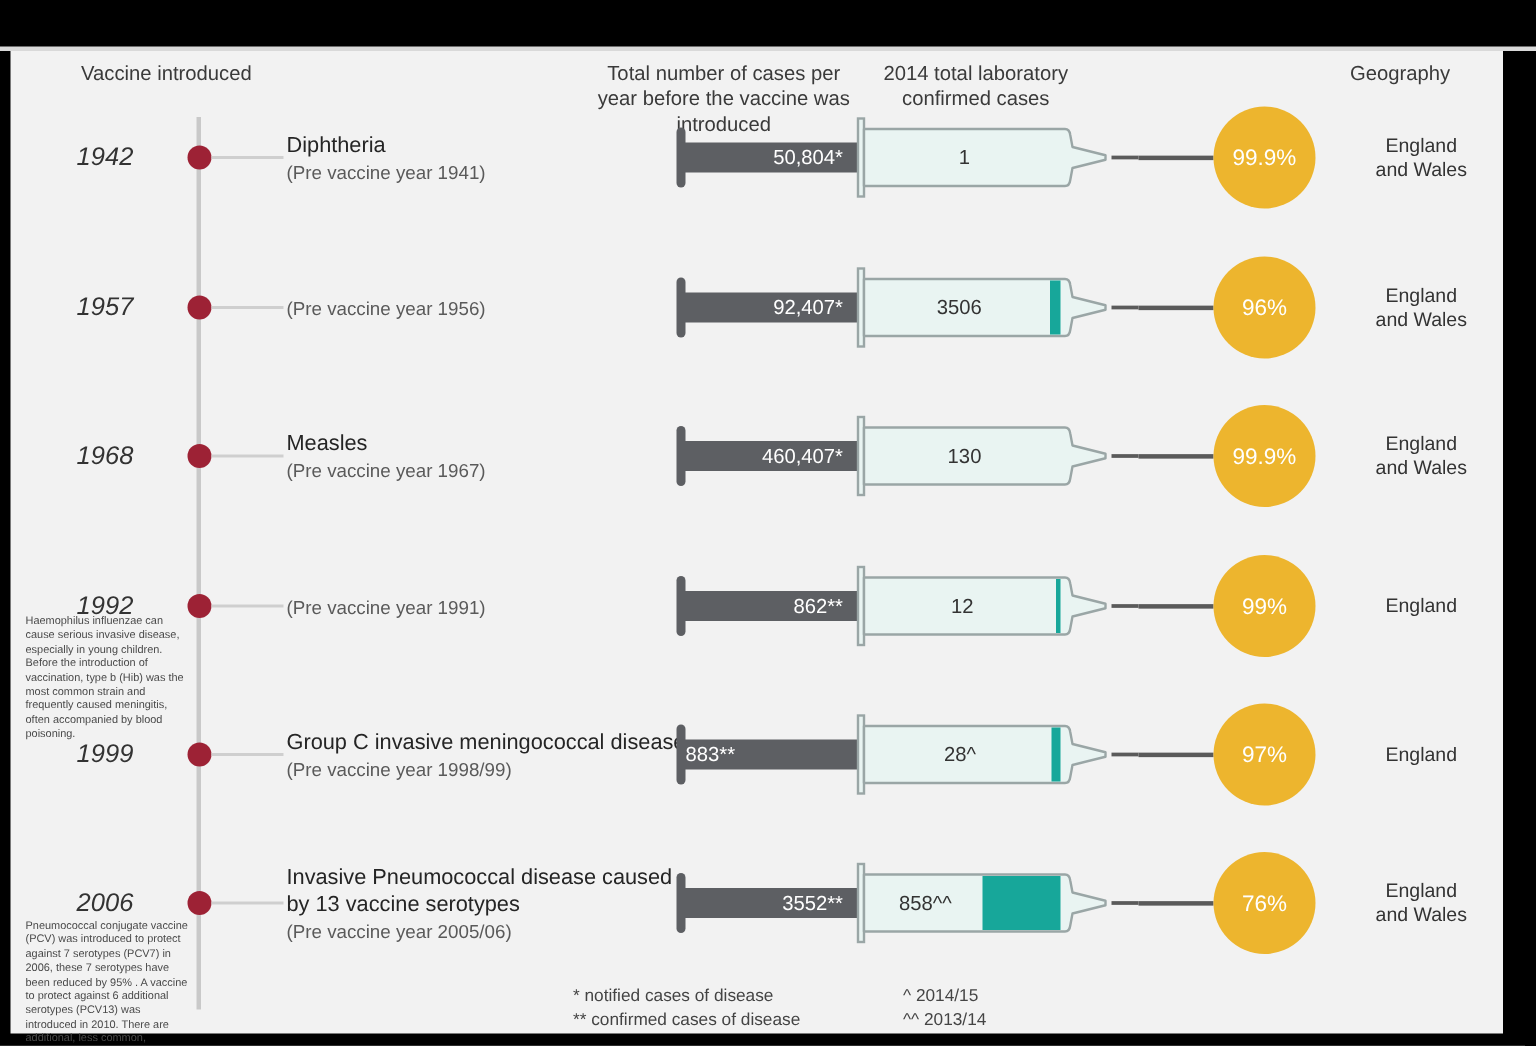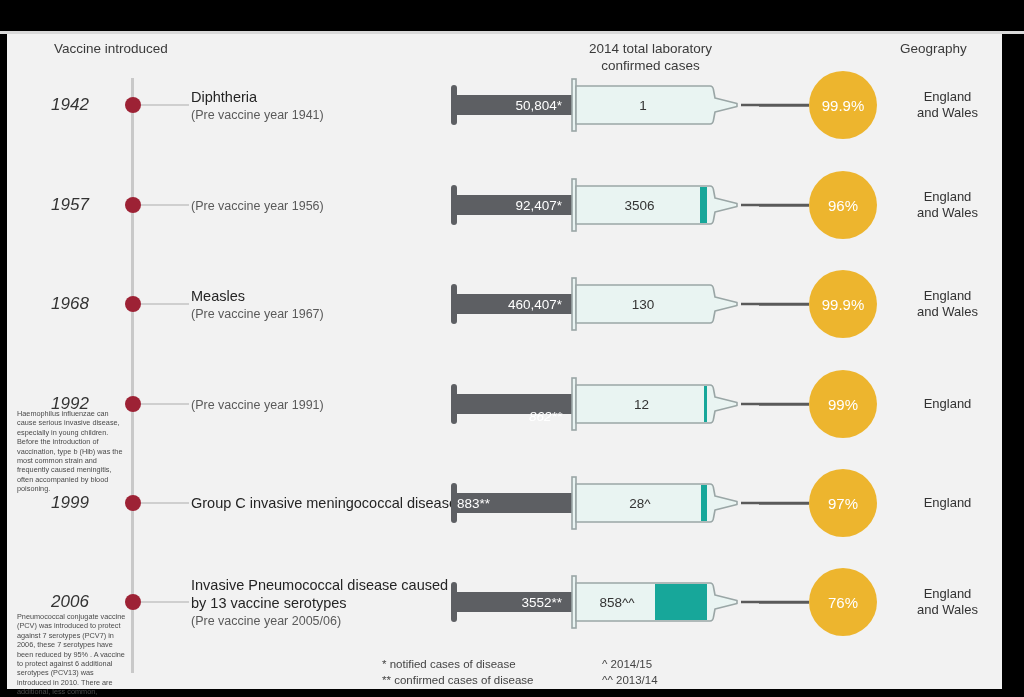--- a/index.html
+++ b/index.html
@@ -99,20 +99,21 @@
 </head>
 <body>
 
 <div id="root">
 
   <div class="hdrline"></div>
 
   <div class="panel">
 
     <div class="sub sub-vaccine">Vaccine introduced</div>
+    <div class="sub sub-total">Total number of cases per year before the vaccine was introduced</div>
     <div class="sub sub-2014">2014 total laboratory confirmed cases</div>
     <div class="sub sub-geo">Geography</div>
 
     <div class="tl-rule"></div>
 
     <div id="rows">
         <div class="row" style="top: 71px;">
           <div class="year" style="top: 0px;">1942</div>
           <div class="dot"></div>
           <div class="connector"></div>
@@ -195,32 +196,33 @@
           <div class="syr" style="left: 442px; top: 0px;">
             <svg width="310" height="56" viewBox="0 0 310 56">
               <rect x="2" y="8" width="6" height="40" rx="3" fill="#5d5f63"></rect>
               <rect x="5" y="18" width="118" height="20" fill="#5d5f63"></rect>
               <rect x="123" y="2" width="4" height="52" fill="#e9f4f2" stroke="#9aa6a6" stroke-width="1.6"></rect>
               <path d="M 127 9 H 261 q 3 0 3.5 4 l 1.5 8 l 22 5.5 v 3 l -22 5.5 l -1.5 8 q -.5 4 -3.5 4 H 127 Z" fill="#e9f4f2" stroke="#9aa6a6" stroke-width="1.6" stroke-linejoin="round"></path>
               <rect x="255" y="10" width="3" height="36" fill="#17a79a"></rect>
               <line x1="292" y1="28" x2="310" y2="28" stroke="#5a5a5a" stroke-width="2.5"></line>
             </svg>
           </div>
-          <div class="pre-val" style="left: 450px; width: 105px; text-align: right; top: 12px; font-style: italic;">862**</div>
+          <div class="pre-val" style="left: 450px; width: 105px; text-align: right; top: 0px;">862**</div>
           <div class="post-val" style="left: 569px; width: 131px; text-align: center; top: 0px;">12</div>
           <div class="leadline" style="left: 752px; width: 50px; top: 0px;"></div>
           <div class="pct" style="left: 836px; top: 0px; width: 68px; height: 68px;">99%</div>
           <div class="geo" style="top: 0px;">England</div>
         </div>
         <div class="row" style="top: 469px;">
           <div class="year" style="top: 0px;">1999</div>
           <div class="dot"></div>
           <div class="connector"></div>
           <div class="disease">
             <div class="dname two">Group C invasive meningococcal disease</div>
+            <div class="dsub">(Pre vaccine year 1998/99)</div>
           </div>
           <div class="syr" style="left: 442px; top: 0px;">
             <svg width="310" height="56" viewBox="0 0 310 56">
               <rect x="2" y="8" width="6" height="40" rx="3" fill="#5d5f63"></rect>
               <rect x="5" y="18" width="118" height="20" fill="#5d5f63"></rect>
               <rect x="123" y="2" width="4" height="52" fill="#e9f4f2" stroke="#9aa6a6" stroke-width="1.6"></rect>
               <path d="M 127 9 H 261 q 3 0 3.5 4 l 1.5 8 l 22 5.5 v 3 l -22 5.5 l -1.5 8 q -.5 4 -3.5 4 H 127 Z" fill="#e9f4f2" stroke="#9aa6a6" stroke-width="1.6" stroke-linejoin="round"></path>
               <rect x="252" y="10" width="6" height="36" fill="#17a79a"></rect>
               <line x1="292" y1="28" x2="310" y2="28" stroke="#5a5a5a" stroke-width="2.5"></line>
             </svg>

